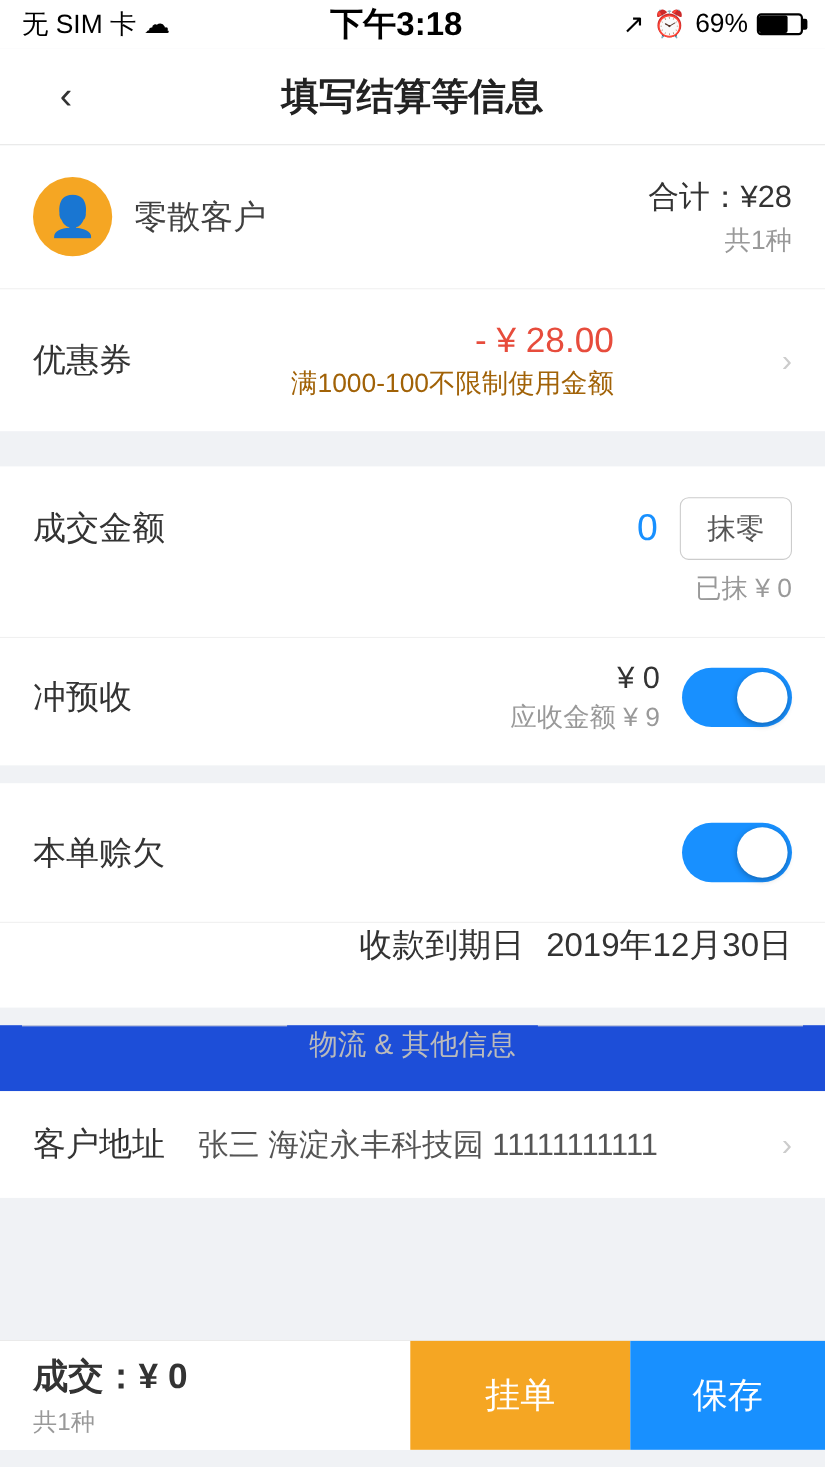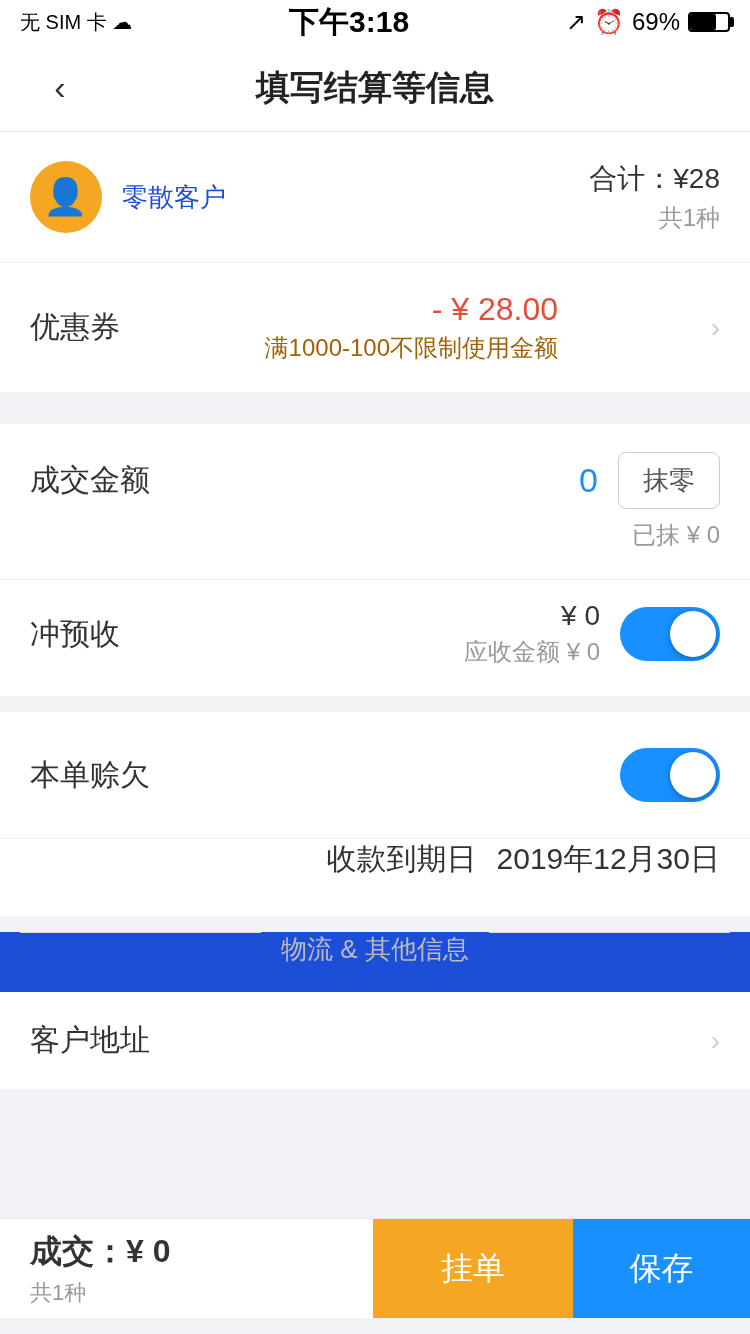--- a/index.html
+++ b/index.html
@@ -73,21 +73,21 @@
     .customer-row {
       display: flex; align-items: center; justify-content: space-between;
       padding: 28px 30px;
     }
     .customer-left { display: flex; align-items: center; gap: 20px; }
     .customer-avatar {
       width: 72px; height: 72px; border-radius: 50%;
       background: #f5a623; display: flex; align-items: center; justify-content: center;
       font-size: 36px; color: #fff;
     }
-    .customer-name { font-size: 26px; color: #1d4ed8; font-weight: 500; }
+    .customer-name { font-size: 30px; color: #404040; font-weight: 500; }
     .customer-right { text-align: right; }
     .customer-total { font-size: 28px; color: #333; }
     .customer-count { font-size: 24px; color: #999; margin-top: 4px; }
 
     
     .row-item {
       display: flex; align-items: center; justify-content: space-between;
       padding: 28px 30px;
       border-top: 1px solid #f0f0f0;
     }
@@ -213,21 +213,21 @@
       display: flex; align-items: center; justify-content: center;
       cursor: pointer;
       font-family: Liberation Serif, serif;
     }
   </style>
 </head>
 <body>
 
 <div class="status-bar">
   <div class="status-left">
-    <span style="font-size:20px;">无 SIM 卡  ☁</span>
+    <span style="font-size:24px;">无 SIM 卡  ☁</span>
   </div>
   <div class="status-center">下午3:18</div>
   <div class="status-right">
     <span>↗</span>
     <span>⏰</span>
     <span>69%</span>
     <div class="battery-icon">
       <div class="battery-fill"></div>
     </div>
   </div>
@@ -276,21 +276,21 @@
     </div>
     <div class="amount-sub-row">
       <span>已抹  ¥ 0</span>
     </div>
 
     <div class="precollect-row">
       <span class="row-label">冲预收</span>
       <div class="precollect-right">
         <div class="precollect-amount">
           <div class="precollect-value">¥ 0</div>
-          <div class="precollect-sub">应收金额 ¥ 0</div>
+          <div class="precollect-sub">应收金额 ¥ 9</div>
         </div>
         <div class="toggle">
           <div class="toggle-knob"></div>
         </div>
       </div>
     </div>
   </div>
 
   <div class="section-divider"></div>
 
@@ -309,20 +309,21 @@
 
   <div class="logistics-divider">
     <div class="logistics-line"></div>
     <span>物流 &amp; 其他信息</span>
     <div class="logistics-line"></div>
   </div>
 
   <div class="card" style="margin-top:0;">
     <div class="address-row">
       <span class="address-label">客户地址</span>
+      <span class="address-value">张三 海淀永丰科技园 11111111111</span>
       <span class="chevron-right">›</span>
     </div>
   </div>
 
   <div class="bottom-spacer"></div>
 </div>
 
 <div class="footer">
   <div class="footer-info">
     <div class="footer-deal">

